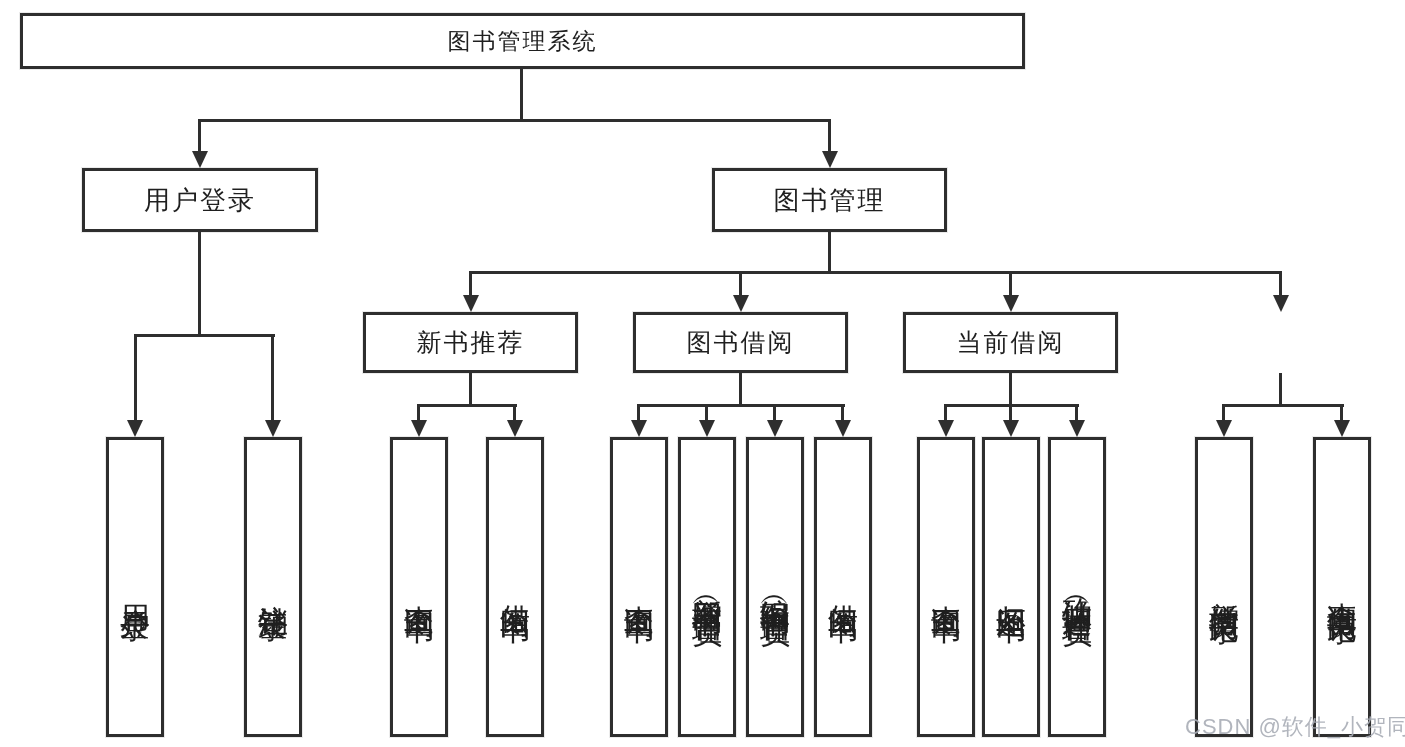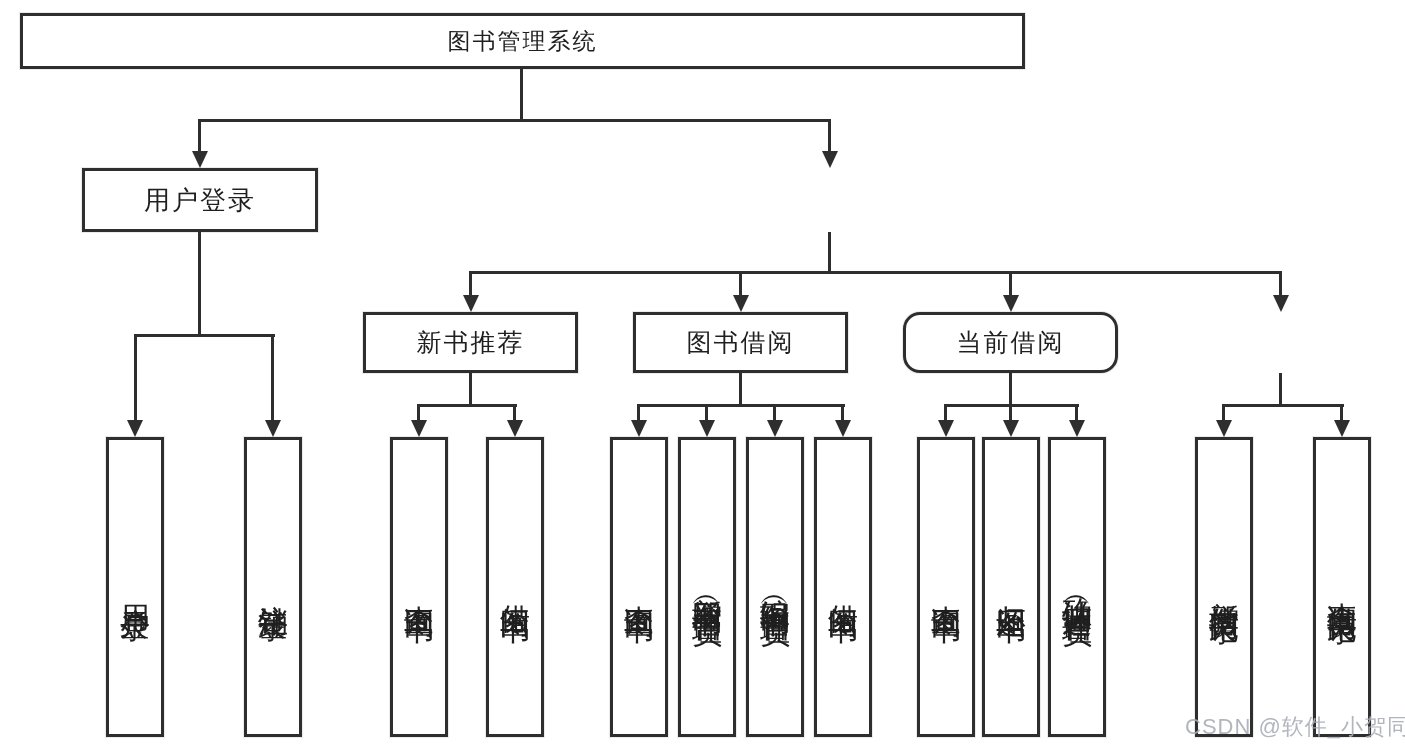--- a/index.html
+++ b/index.html
@@ -76,28 +76,31 @@
 
 <div class="stage">
 
   <div class="node lvl1" style="left:20px;top:13px;width:1005px;height:56px;">
     <span class="hlabel">图书管理系统</span>
   </div>
 
   <div class="node lvl2" style="left:82px;top:168px;width:236px;height:64px;">
     <span class="hlabel">用户登录</span>
   </div>
+  <div class="node lvl2" style="left:712px;top:168px;width:235px;height:64px;">
+    <span class="hlabel">图书管理</span>
+  </div>
 
   <div class="node lvl3" style="left:363px;top:312px;width:215px;height:61px;">
     <span class="hlabel">新书推荐</span>
   </div>
   <div class="node lvl3" style="left:633px;top:312px;width:215px;height:61px;">
     <span class="hlabel">图书借阅</span>
   </div>
-  <div class="node lvl3" style="left:903px;top:312px;width:215px;height:61px;border-radius:17px;">
+  <div class="node lvl3" style="left:903px;top:312px;width:215px;height:61px;">
     <span class="hlabel">当前借阅</span>
   </div>
 
   <div class="node vnode" style="left:106px;top:437px;">
     <span class="vlabel">用户登录</span>
   </div>
   <div class="node vnode" style="left:244px;top:437px;">
     <span class="vlabel">注销登录</span>
   </div>
 

